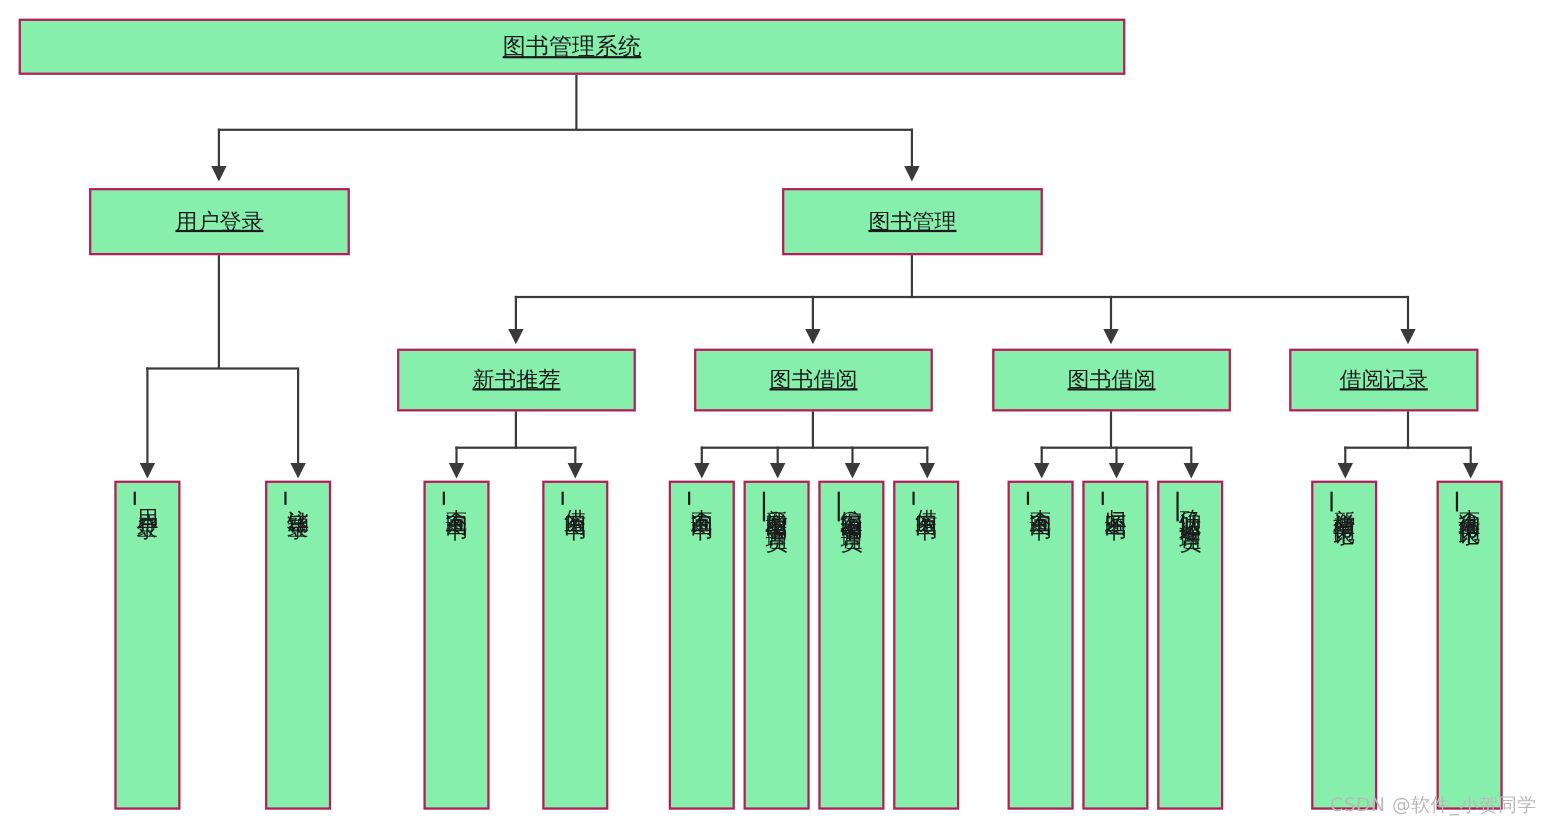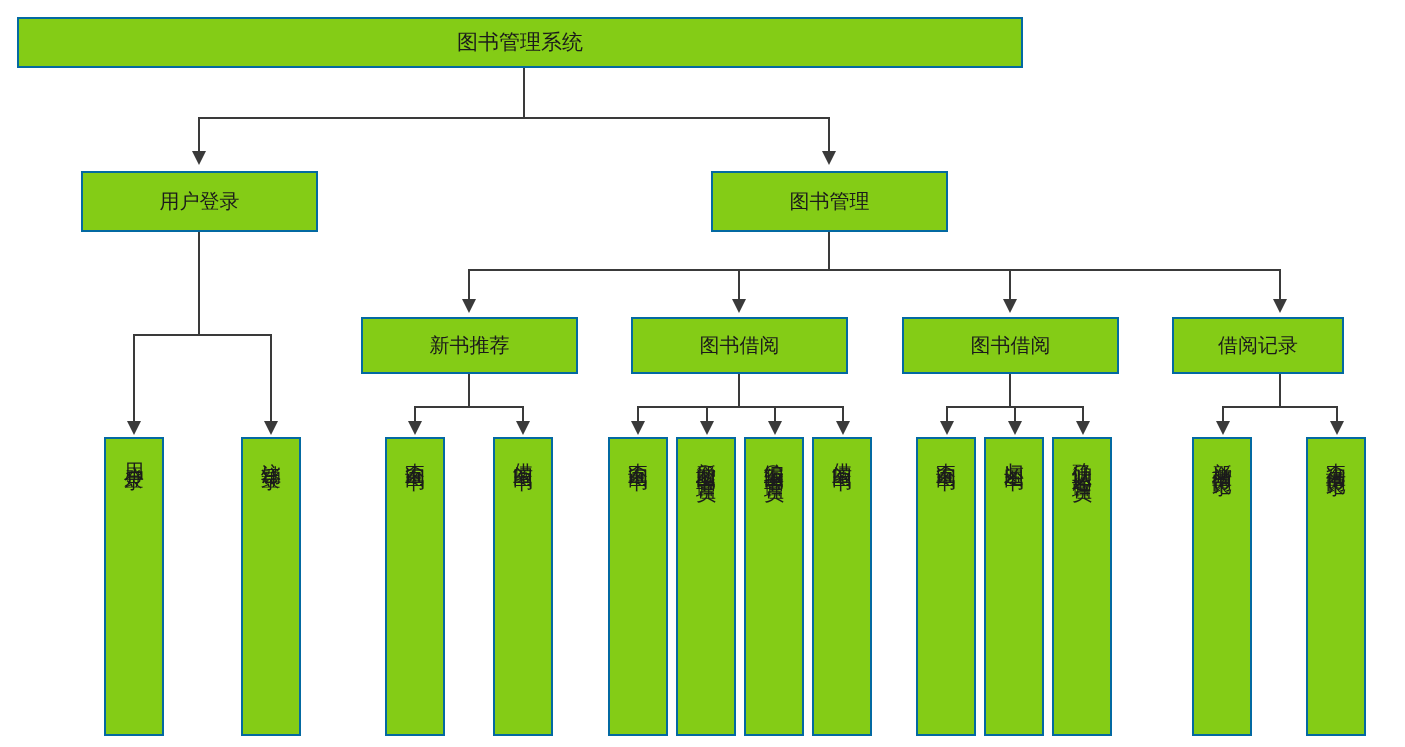--- a/index.html
+++ b/index.html
@@ -12,27 +12,28 @@
     position:relative;
     width:1405px;
     height:747px;
     background:#ffffff;
     overflow:hidden;
   }
   
   .node{
     position:absolute;
     box-sizing:border-box;
-    background:#84cc16;
-    border:2px solid #0369a1;
+    background:#86efac;
+    border:2px solid #be185d;
     display:flex;
     align-items:center;
     justify-content:center;
     color:#1b1b1b;
     line-height:1.15;
+    text-decoration:underline;
   }
   .node.root{
     font-size:21px;
   }
   .node.lvl1{
     font-size:20px;
   }
   .node.lvl2{
     font-size:20px;
   }
@@ -205,14 +206,15 @@
     <span class="vtext">确认归还（管理员）</span>
   </div>
 
   <div class="node leaf" style="left:1192px; top:437px; width:60px; height:299px;">
     <span class="vtext">新增借阅记录</span>
   </div>
   <div class="node leaf" style="left:1306px; top:437px; width:60px; height:299px;">
     <span class="vtext">查询借阅记录</span>
   </div>
 
+  <div id="watermark">CSDN @软件_小贺同学</div>
 
 </div>
 
 </body></html>

